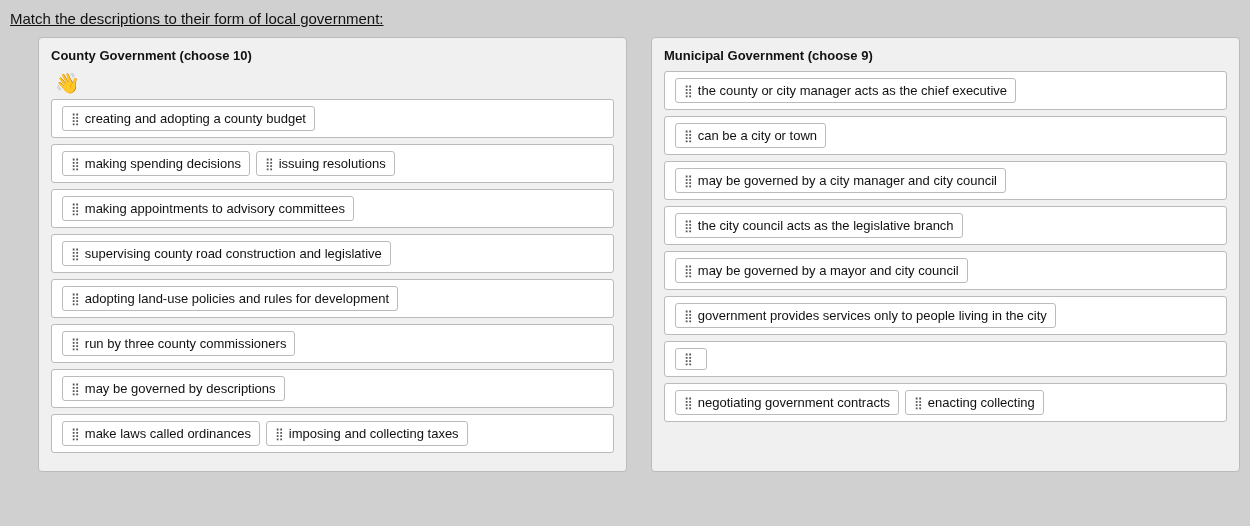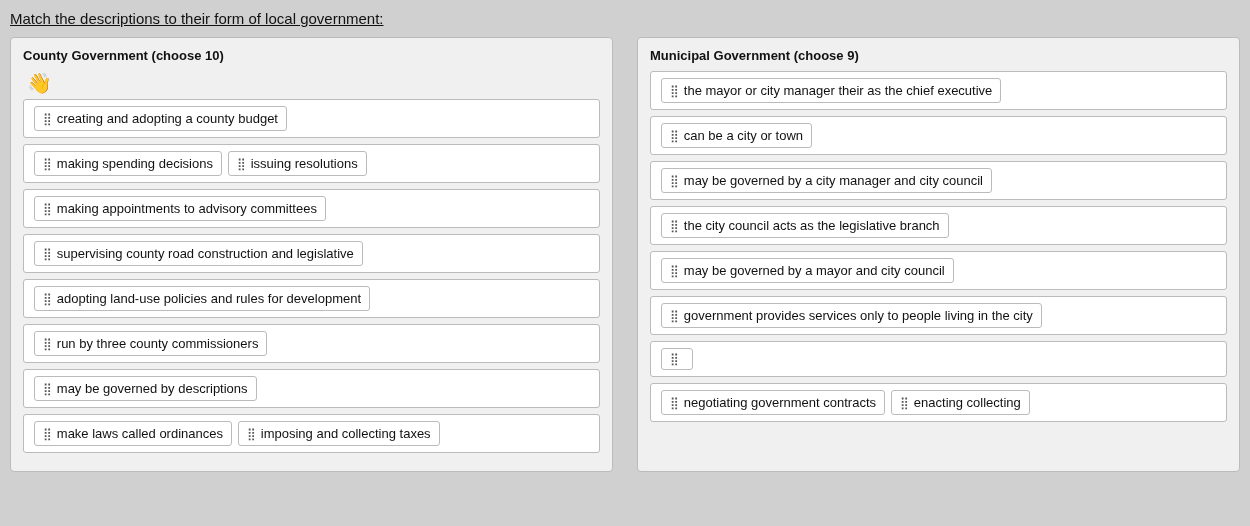--- a/index.html
+++ b/index.html
@@ -14,20 +14,21 @@
     .page-title {
       font-size: 15px;
       font-weight: normal;
       margin-bottom: 10px;
       color: #111;
       text-decoration: underline;
     }
     .columns {
       display: flex;
       gap: 24px;
+      margin-left: 28px;
     }
     .column {
       flex: 1;
       background: #f0f0f0;
       border: 1px solid #bbb;
       border-radius: 4px;
       padding: 10px 12px 12px 12px;
     }
     .column-title {
       font-size: 13px;
@@ -142,21 +143,21 @@
       </div>
     </div>
   </div>
 
   <div class="column">
     <div class="column-title">Municipal Government (choose 9)</div>
 
     <div class="drop-zone">
       <div class="drag-item">
         <span class="drag-icon">⣿</span>
-        <span>the mayor or city manager their as the chief executive</span>
+        <span>the county or city manager acts as the chief executive</span>
       </div>
     </div>
 
     <div class="drop-zone">
       <div class="drag-item">
         <span class="drag-icon">⣿</span>
         <span>can be a city or town</span>
       </div>
     </div>
 

